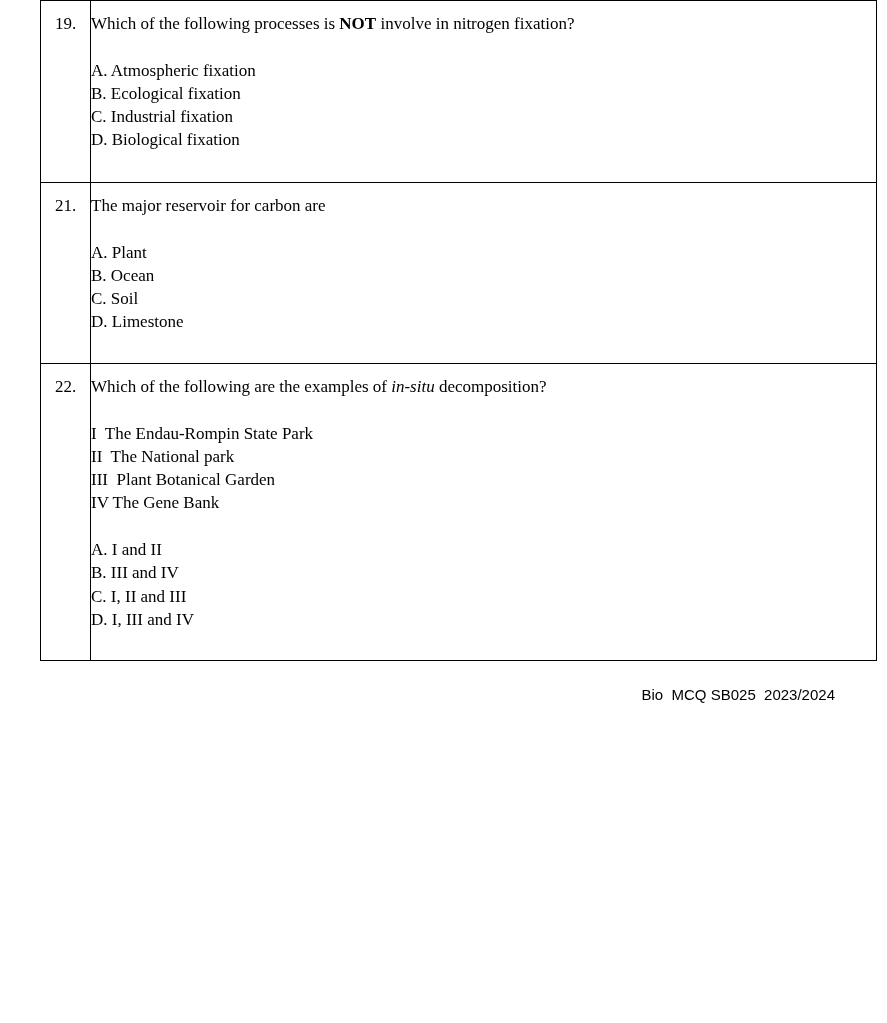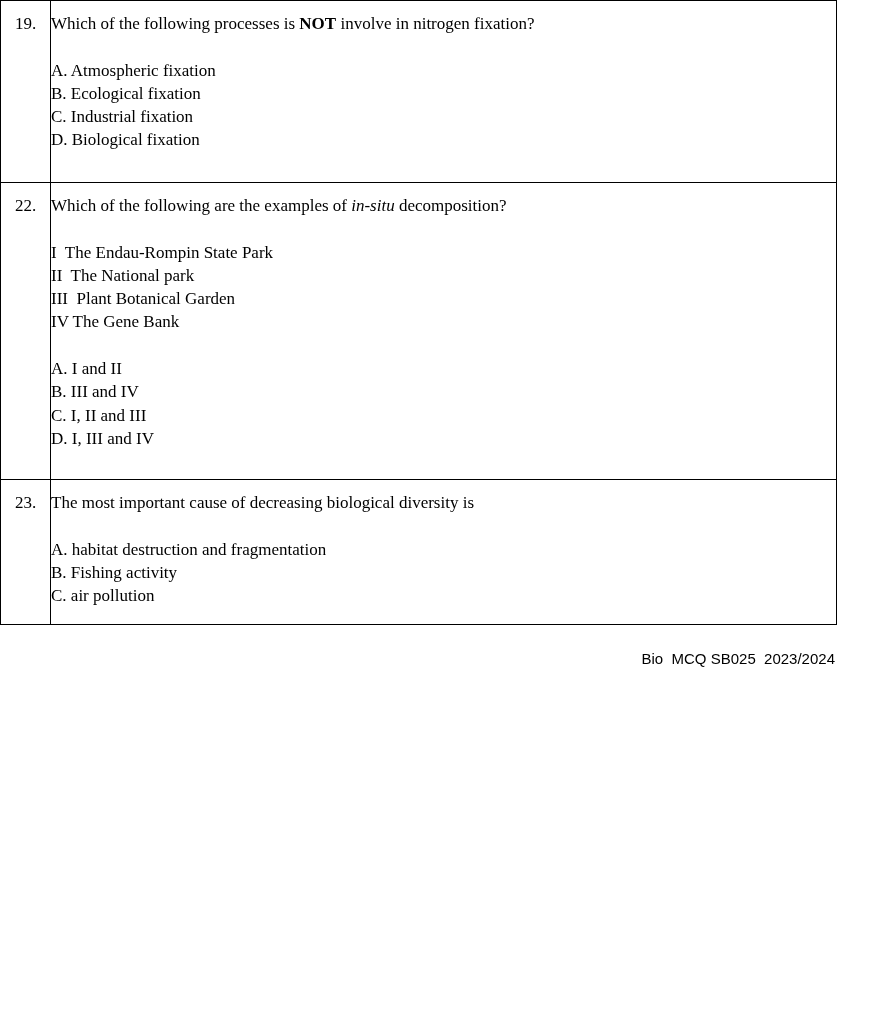--- a/index.html
+++ b/index.html
@@ -12,20 +12,21 @@
     color: #000000;
   }
   .page {
     position: relative;
     width: 887px;
     height: 1023px;
     overflow: hidden;
   }
   table.qtable {
     border-collapse: collapse;
+    margin-left: 40px;
     margin-top: 0;
     width: 837px;
     table-layout: fixed;
   }
   table.qtable td {
     border: 1.5px solid #000000;
     vertical-align: top;
     box-sizing: border-box;
     font-size: 17px;
     line-height: 23.3px;
@@ -76,48 +77,49 @@
           <div class="qtext"><span>Which of the following processes is </span><span class="bold">NOT</span><span> involve in nitrogen fixation?</span></div>
           <div class="blank"></div>
           <div class="opt">A. Atmospheric fixation</div>
           <div class="opt">B. Ecological fixation</div>
           <div class="opt">C. Industrial fixation</div>
           <div class="opt">D. Biological fixation</div>
         </td>
       </tr>
 
 
+      <tr class="r3">
+        <td class="num">21.</td>
+        <td class="body">
+          <div class="qtext">The major reservoir for carbon are</div>
+          <div class="blank"></div>
+          <div class="opt">A. Plant</div>
+          <div class="opt">B. Ocean</div>
+          <div class="opt">C. Soil</div>
+          <div class="opt">D. Limestone</div>
+        </td>
+      </tr>
 
       <tr class="r4">
         <td class="num">22.</td>
         <td class="body">
           <div class="qtext"><span>Which of the following are the examples of </span><span class="italic">in-situ</span><span> decomposition?</span></div>
           <div class="blank"></div>
           <div class="litem">I  The Endau-Rompin State Park</div>
           <div class="litem">II  The National park</div>
           <div class="litem">III  Plant Botanical Garden</div>
           <div class="litem">IV The Gene Bank</div>
           <div class="blank"></div>
           <div class="opt">A. I and II</div>
           <div class="opt">B. III and IV</div>
           <div class="opt">C. I, II and III</div>
           <div class="opt">D. I, III and IV</div>
         </td>
       </tr>
 
-      <tr class="r5">
-        <td class="num">23.</td>
-        <td class="body">
-          <div class="qtext">The most important cause of decreasing biological diversity is</div>
-          <div class="blank"></div>
-          <div class="opt">A. habitat destruction and fragmentation</div>
-          <div class="opt">B. Fishing activity</div>
-          <div class="opt">C. air pollution</div>
-        </td>
-      </tr>
 
     </tbody>
   </table>
 
   <div class="footer">
     <span>Bio  MCQ SB025  2023/2024</span>
   </div>
 
 </div>
 

